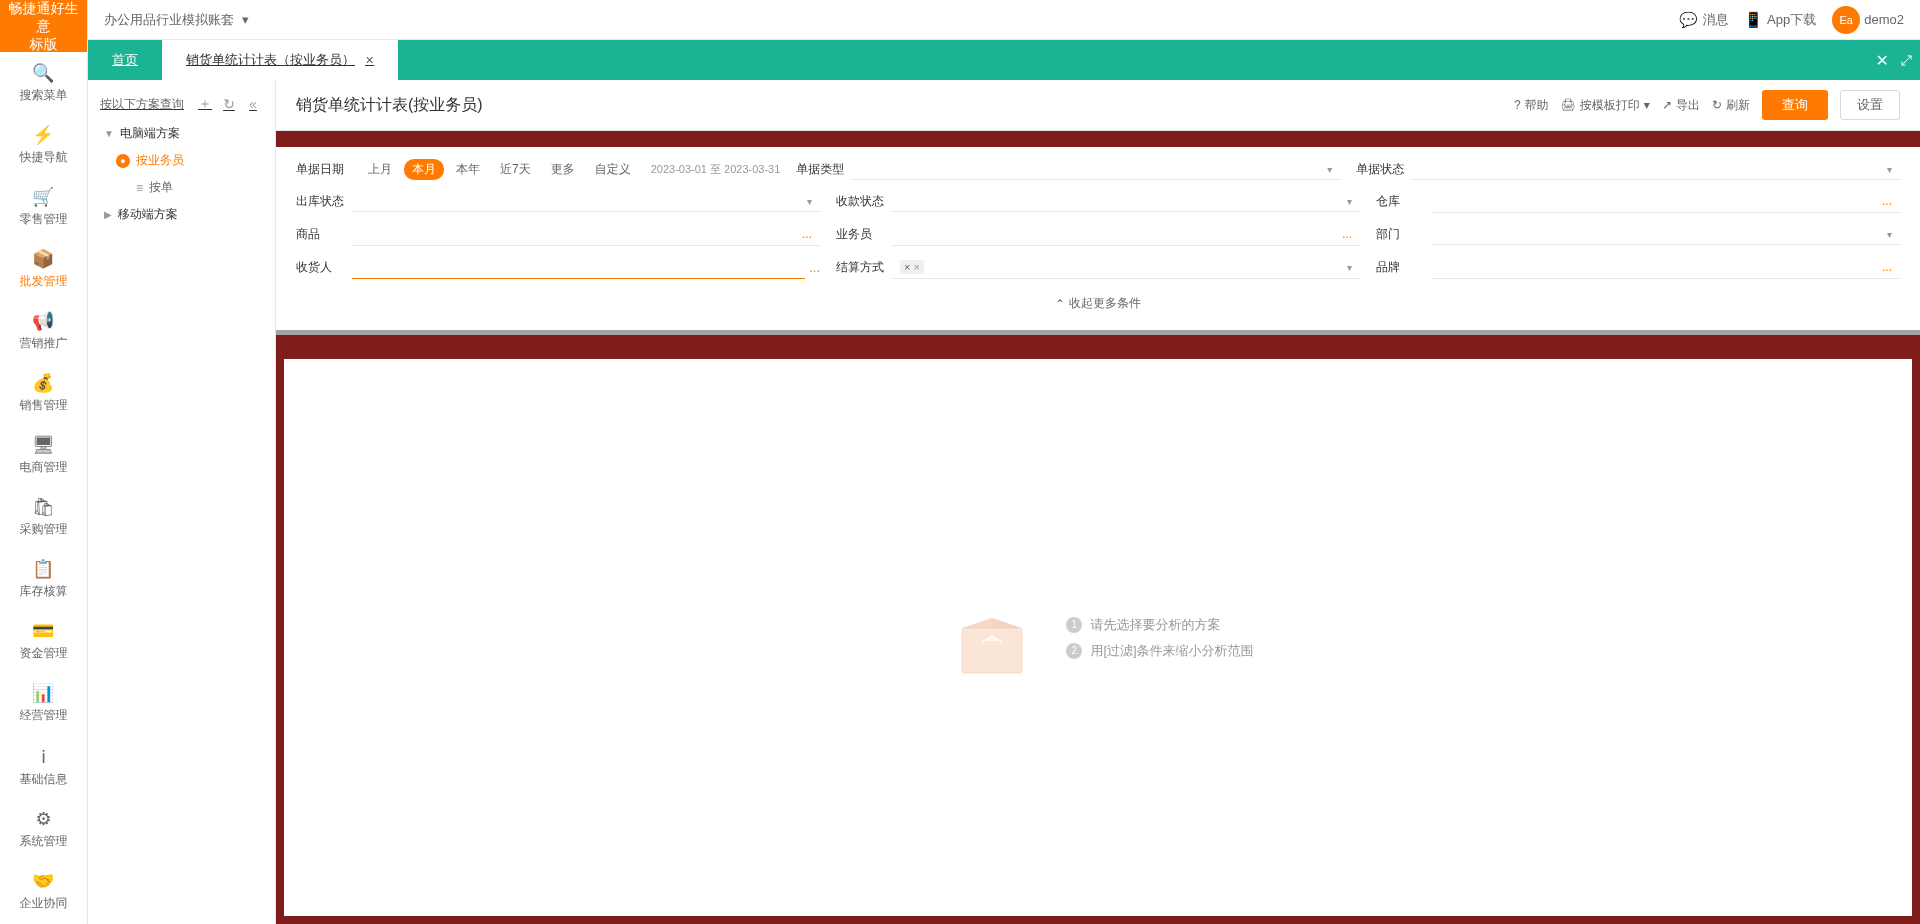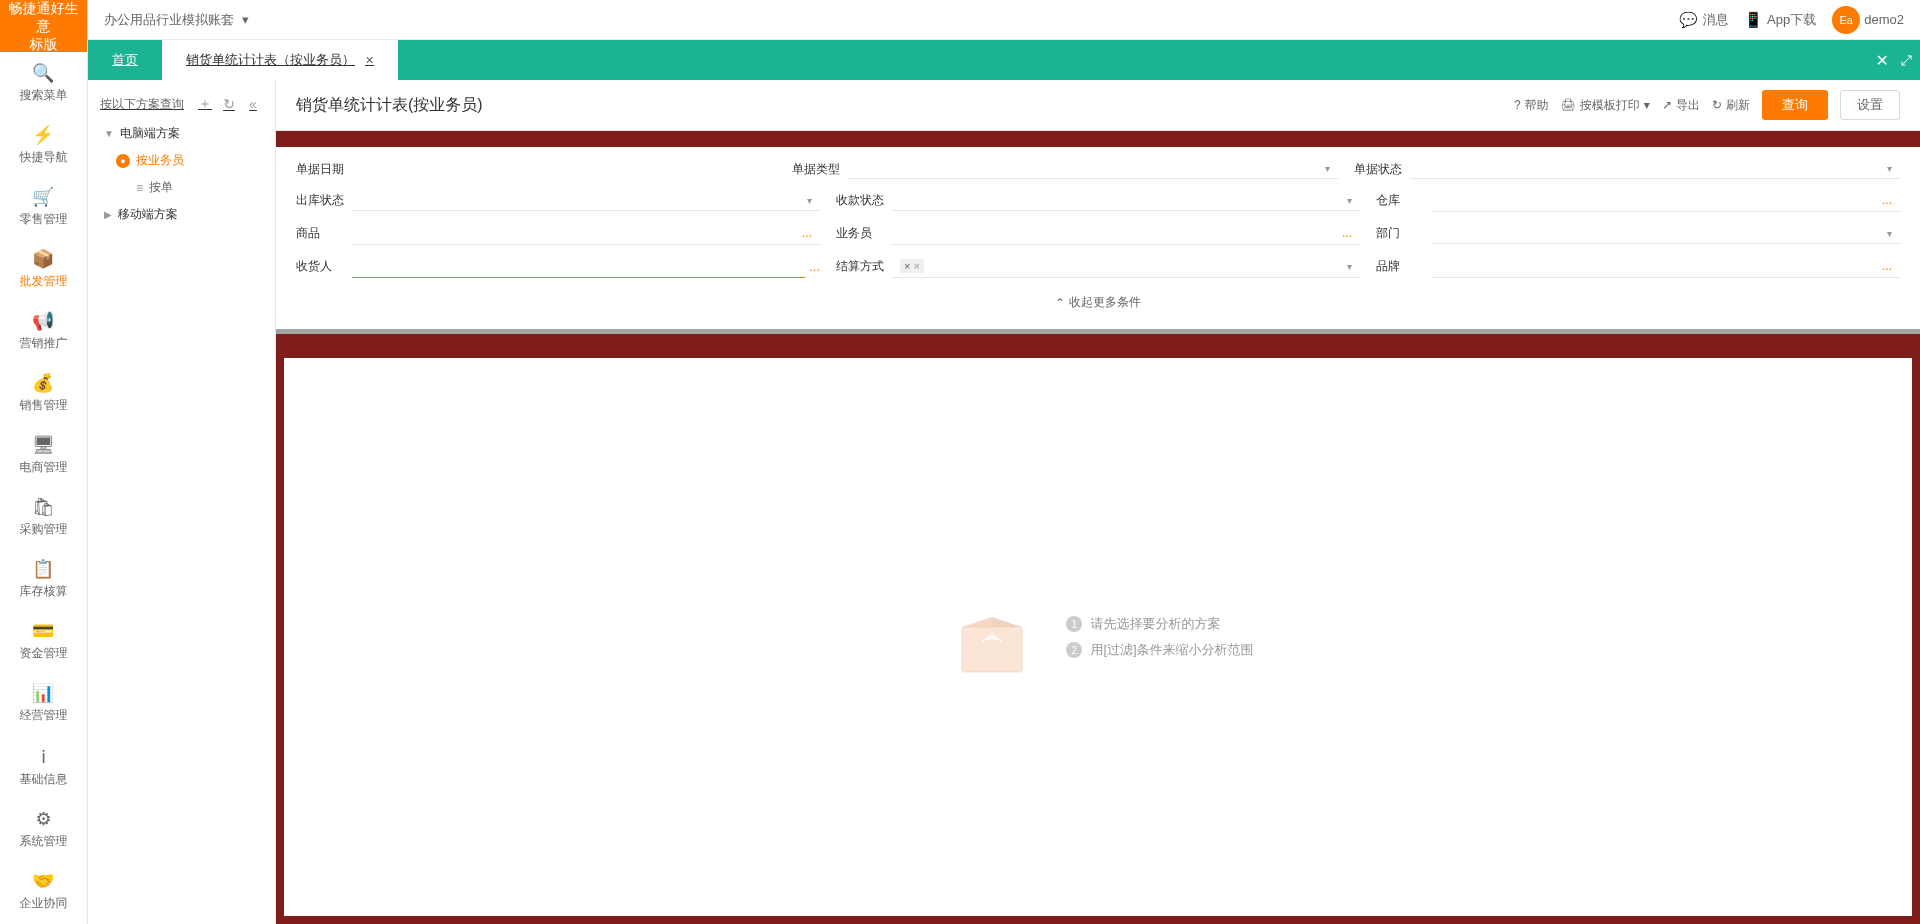--- a/index.html
+++ b/index.html
@@ -576,20 +576,29 @@
           <button class="btn-query">查询</button>
           <button class="btn-setting">设置</button>
         </div>
       </div>
 
       <div id="filter-area">
 
         <div class="filter-row">
           <div class="filter-item" style="flex:none; gap:8px; display:flex; align-items:center; min-width:480px;">
             <span class="filter-label">单据日期</span>
+            <div class="date-filter">
+              <span class="date-tab">上月</span>
+              <span class="date-tab active">本月</span>
+              <span class="date-tab">本年</span>
+              <span class="date-tab">近7天</span>
+              <span class="date-tab">更多</span>
+              <span class="date-tab">自定义</span>
+              <span class="date-range" style="margin-left:8px;">2023-03-01 至 2023-03-31</span>
+            </div>
           </div>
           <div class="filter-item">
             <span class="filter-label">单据类型</span>
             <div class="filter-select">
               <span></span>
               <span class="filter-select-arrow">▾</span>
             </div>
           </div>
           <div class="filter-item">
             <span class="filter-label">单据状态</span>

